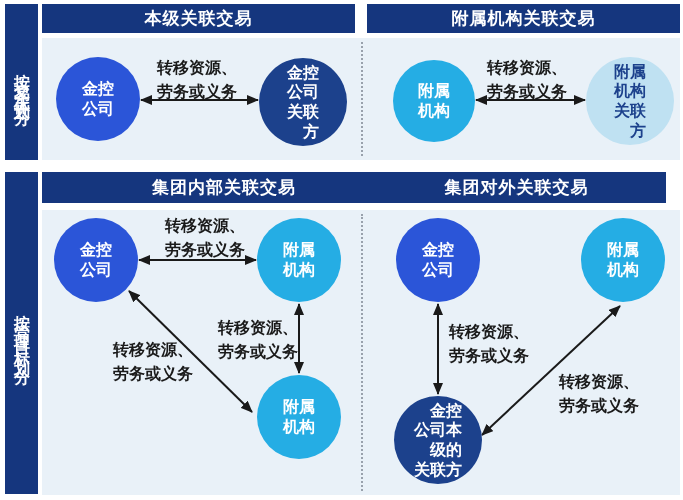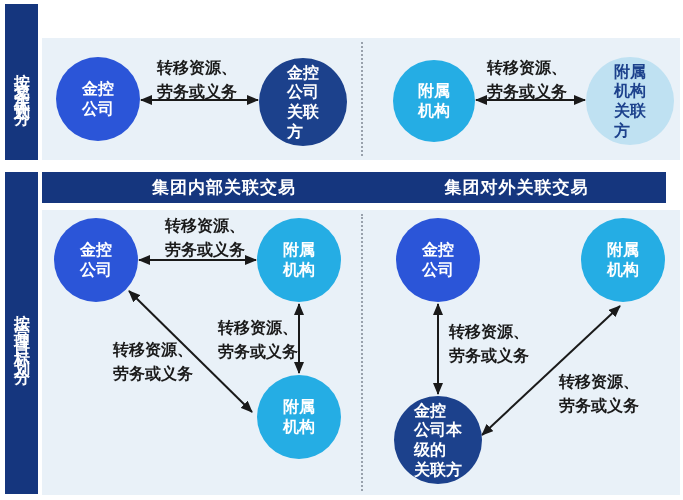--- a/index.html
+++ b/index.html
@@ -19,21 +19,21 @@
   .panel-header {
     position:absolute; background:#15367e; color:#ffffff;
     display:flex; align-items:center; justify-content:center;
     font-size:17px; letter-spacing:1px;
   }
   .panel-bg { position:absolute; background:#e9f1f8; }
   .dotted-sep { position:absolute; width:0; border-left:2px dotted #99a1ac; }
   .node {
     position:absolute; border-radius:50%;
     display:flex; align-items:center; justify-content:center;
-    text-align:left; color:#ffffff; font-size:16px; line-height:1.22;
+    text-align:right; color:#ffffff; font-size:16px; line-height:1.22;
   }
   .node span { white-space:pre-line; }
   .node.blue  { background:#2b55d8; }
   .node.cyan  { background:#25ade4; }
   .node.navy  { background:#1c418c; }
   .node.light { background:#bfe1f2; color:#1c418c; }
   .edge-label {
     position:absolute; white-space:pre-line;
     font-size:16px; line-height:24px; color:#1a1a1a;
   }
@@ -51,20 +51,22 @@
   <div class="sidebar-bar row2" style="left:5px; top:172px; width:33px; height:322px;">
     <span>按管理目标划分</span>
   </div>
 
   <div class="panel-bg" style="left:42px; top:38px; width:638px; height:122px;"></div>
   <div class="panel-bg" style="left:42px; top:210px; width:638px; height:285px;"></div>
 
   <div class="dotted-sep" style="left:361px; top:42px; height:114px;"></div>
   <div class="dotted-sep" style="left:361px; top:214px; height:277px;"></div>
 
+  <div class="panel-header" style="left:42px; top:4px; width:313px; height:29px;">本级关联交易</div>
+  <div class="panel-header" style="left:367px; top:4px; width:313px; height:29px;">附属机构关联交易</div>
   <div class="panel-header" style="left:42px; top:172px; width:364px; height:31px;">集团内部关联交易</div>
   <div class="panel-header" style="left:367px; top:172px; width:299px; height:31px;">集团对外关联交易</div>
 
   <svg class="arrows" width="683" height="500">
     <defs>
       <marker id="ah" markerWidth="6" markerHeight="5" refX="5.5" refY="2.5" orient="auto-start-reverse">
         <path d="M0,0 L6,2.5 L0,5 Z" fill="#1a1a1a"></path>
       </marker>
     </defs>
     <line x1="141" y1="100" x2="258" y2="100" marker-start="url(#ah)" marker-end="url(#ah)"></line>

